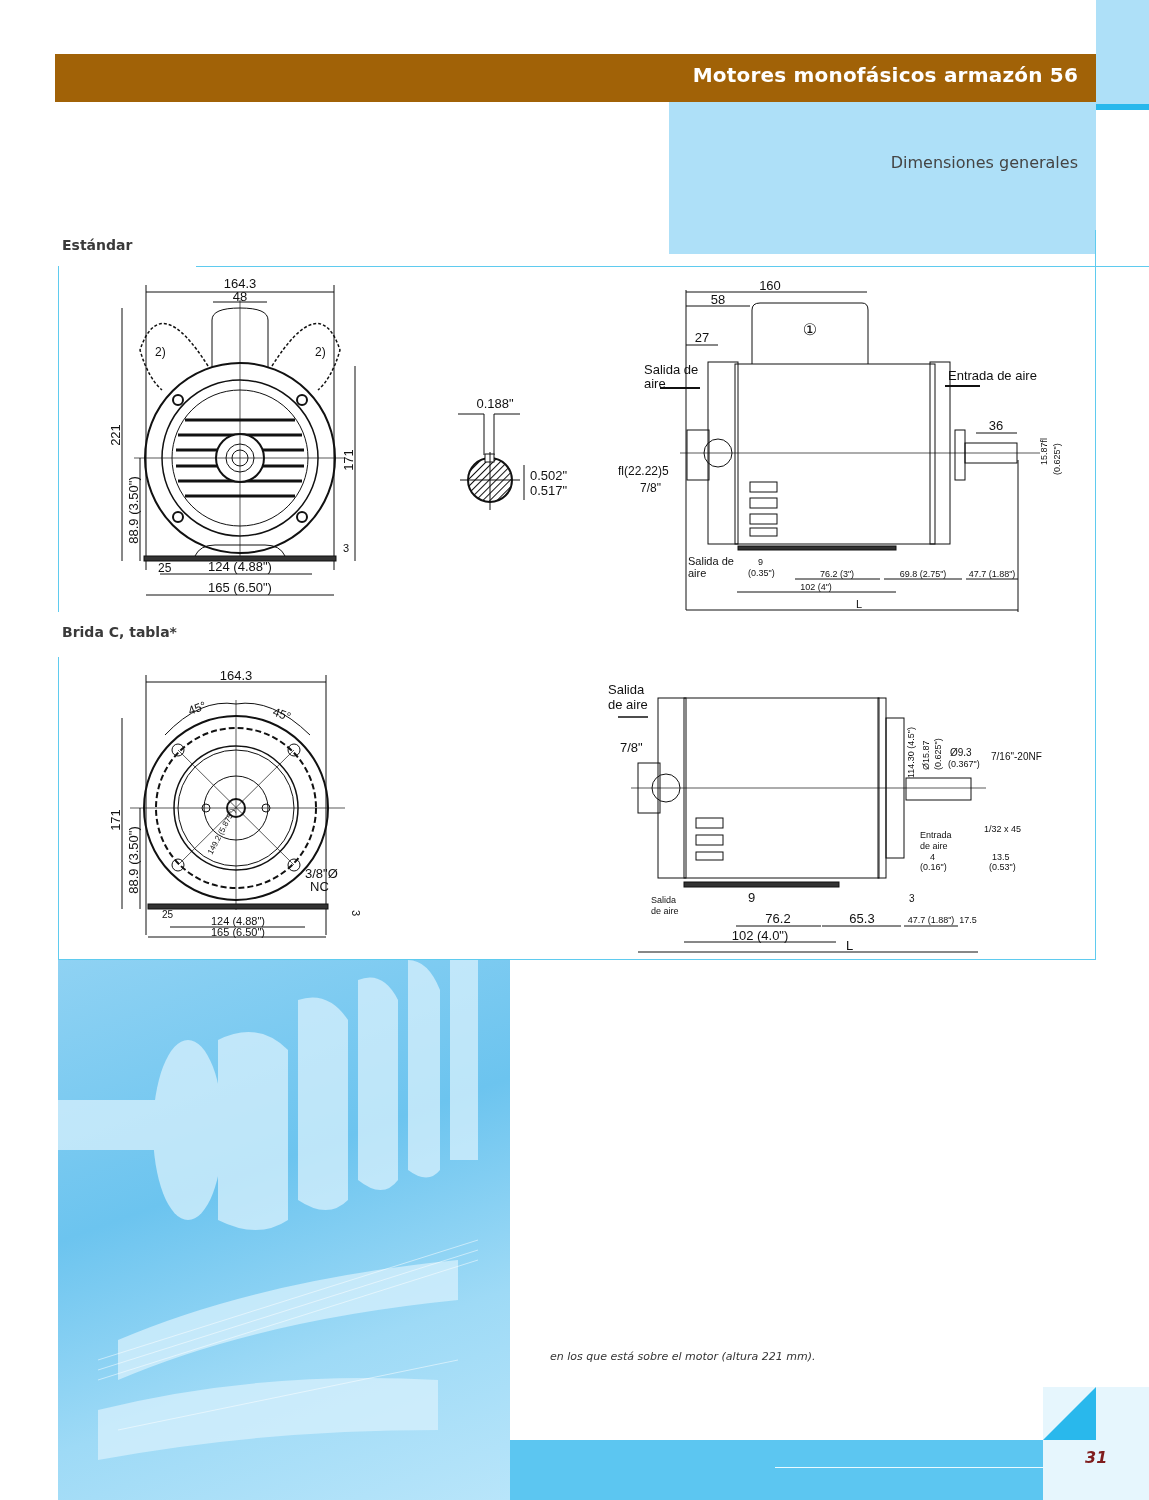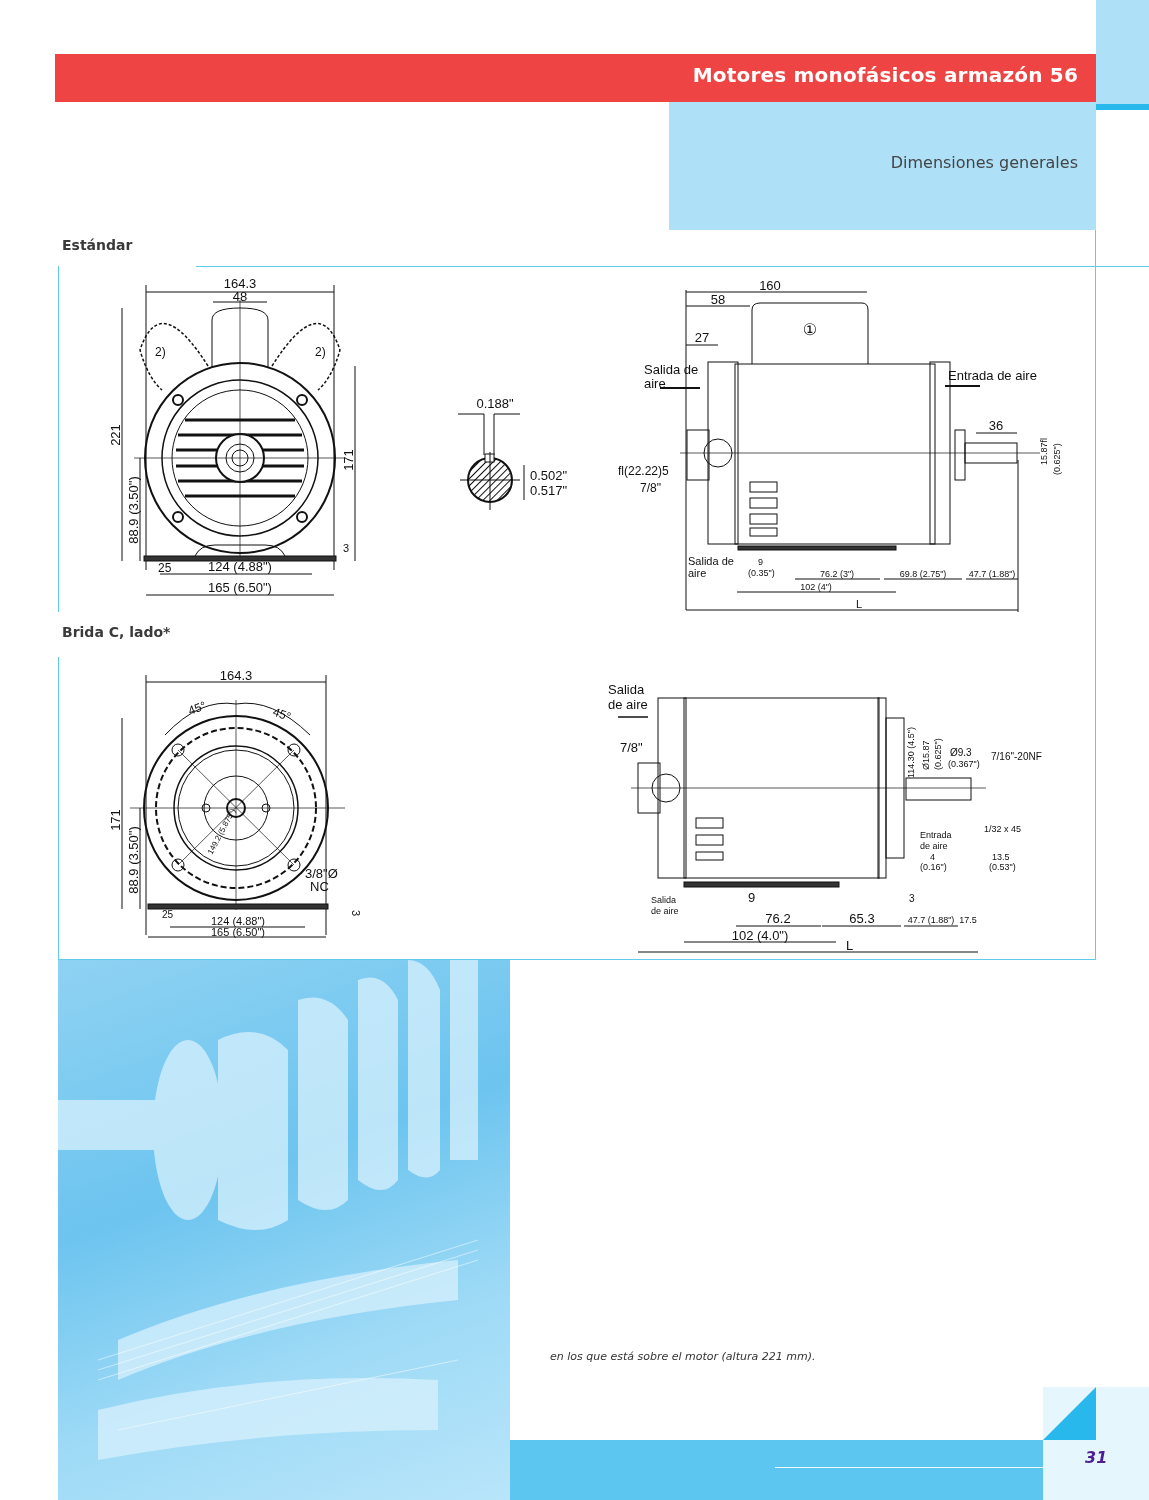--- a/index.html
+++ b/index.html
@@ -1,23 +1,23 @@
 <!DOCTYPE html>
 <html><head>
 <meta charset="utf-8">
 <style>
   * { box-sizing: border-box; margin: 0; padding: 0; }
   html, body { width: 1149px; height: 1500px; background: #ffffff; overflow: hidden; }
   body { position: relative; font-family: "DejaVu Sans", sans-serif; color: #333; }
 
   .right-strip-top { position: absolute; left: 1096px; top: 0; width: 53px; height: 104px; background: #aee0f8; }
   .right-strip-line { position: absolute; left: 1096px; top: 104px; width: 53px; height: 6px; background: #29b8ec; }
-  .title-bar { position: absolute; left: 55px; top: 54px; width: 1041px; height: 48px; background: #ef4444; }
+  .title-bar { position: absolute; left: 55px; top: 54px; width: 1041px; height: 48px; background: #a16207; }
   .title-bar .title { position: absolute; right: 18px; top: 9px; color: #fff; font-size: 20px; font-weight: bold; font-family: "DejaVu Sans", sans-serif; letter-spacing: 0.2px; }
-  .subtitle-box { position: absolute; left: 669px; top: 102px; width: 427px; height: 128px; background: #aee0f8; }
+  .subtitle-box { position: absolute; left: 669px; top: 102px; width: 427px; height: 152px; background: #aee0f8; }
   .subtitle-box .subtitle { position: absolute; right: 18px; top: 51px; font-size: 16px; color: #444; }
 
   .section-label { position: absolute; left: 62px; font-size: 14px; font-weight: bold; color: #3a3a3a; text-align: right; }
   .lbl-std { top: 237px; }
   .lbl-brida { top: 624px; }
 
   .frame-line { position: absolute; background: #5fcbef; }
 
   .drawing { position: absolute; }
   .drawing svg { display: block; }
@@ -26,36 +26,36 @@
   .photo { position: absolute; left: 58px; top: 960px; width: 452px; height: 540px; overflow: hidden;
     background: linear-gradient(160deg, #8fd2f3 0%, #6cc4ef 40%, #9edaf6 70%, #b8e5fa 100%); }
 
   .notes { position: absolute; left: 550px; top: 1349px; width: 500px; font-size: 11px; font-style: italic; color: #333; line-height: 16px; }
   .notes div { white-space: nowrap; }
 
   .footer-bar { position: absolute; left: 510px; top: 1440px; width: 533px; height: 60px; background: #5cc6f1; }
   .footer-line { position: absolute; left: 775px; top: 1467px; width: 268px; height: 1px; background: #eafaff; }
   .footer-right { position: absolute; left: 1043px; top: 1387px; width: 106px; height: 113px; background: #e6f6fd; }
   .footer-tri { position: absolute; left: 1043px; top: 1387px; width: 0; height: 0; border-left: 53px solid transparent; border-bottom: 53px solid #29b8ec; }
-  .page-num { position: absolute; left: 1085px; top: 1448px; font-size: 16px; font-weight: bold; font-style: italic; color: #4c1d95; }
+  .page-num { position: absolute; left: 1085px; top: 1448px; font-size: 16px; font-weight: bold; font-style: italic; color: #7f1d1d; }
 </style>
 </head>
 <body>
 
 <div class="right-strip-top"></div>
 <div class="right-strip-line"></div>
 <div class="title-bar">
   <span class="title">Motores monofásicos armazón 56</span>
 </div>
 <div class="subtitle-box">
   <span class="subtitle">Dimensiones generales</span>
 </div>
 
 <div class="section-label lbl-std">Estándar</div>
-<div class="section-label lbl-brida">Brida C, lado*</div>
+<div class="section-label lbl-brida">Brida C, tabla*</div>
 
 <div class="frame-line" style="left:196px; top:266px; width:953px; height:1px;"></div>
 <div class="frame-line" style="left:58px; top:266px; width:1px; height:346px;"></div>
 <div class="frame-line" style="left:58px; top:657px; width:1px; height:302px;"></div>
 <div class="frame-line" style="left:1095px; top:230px; width:1px; height:729px;"></div>
 <div class="frame-line" style="left:58px; top:959px; width:1038px; height:1px;"></div>
 
 <div class="drawing" style="left:100px; top:270px;">
 <svg width="280" height="340" viewBox="0 0 280 340" stroke="#111" fill="none" stroke-width="1">
   <line x1="46" y1="22" x2="234" y2="22"></line>

